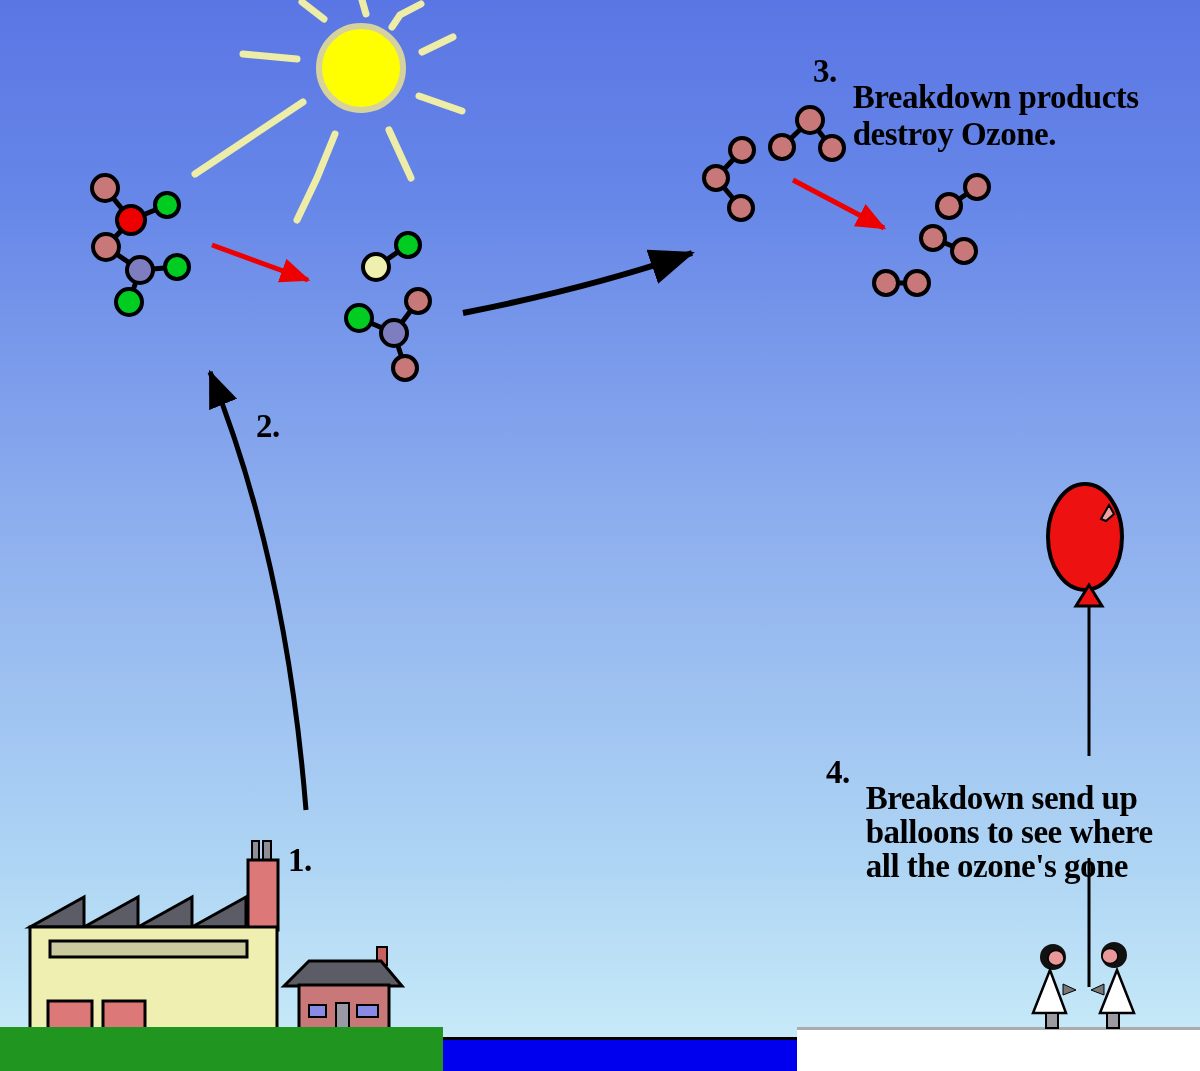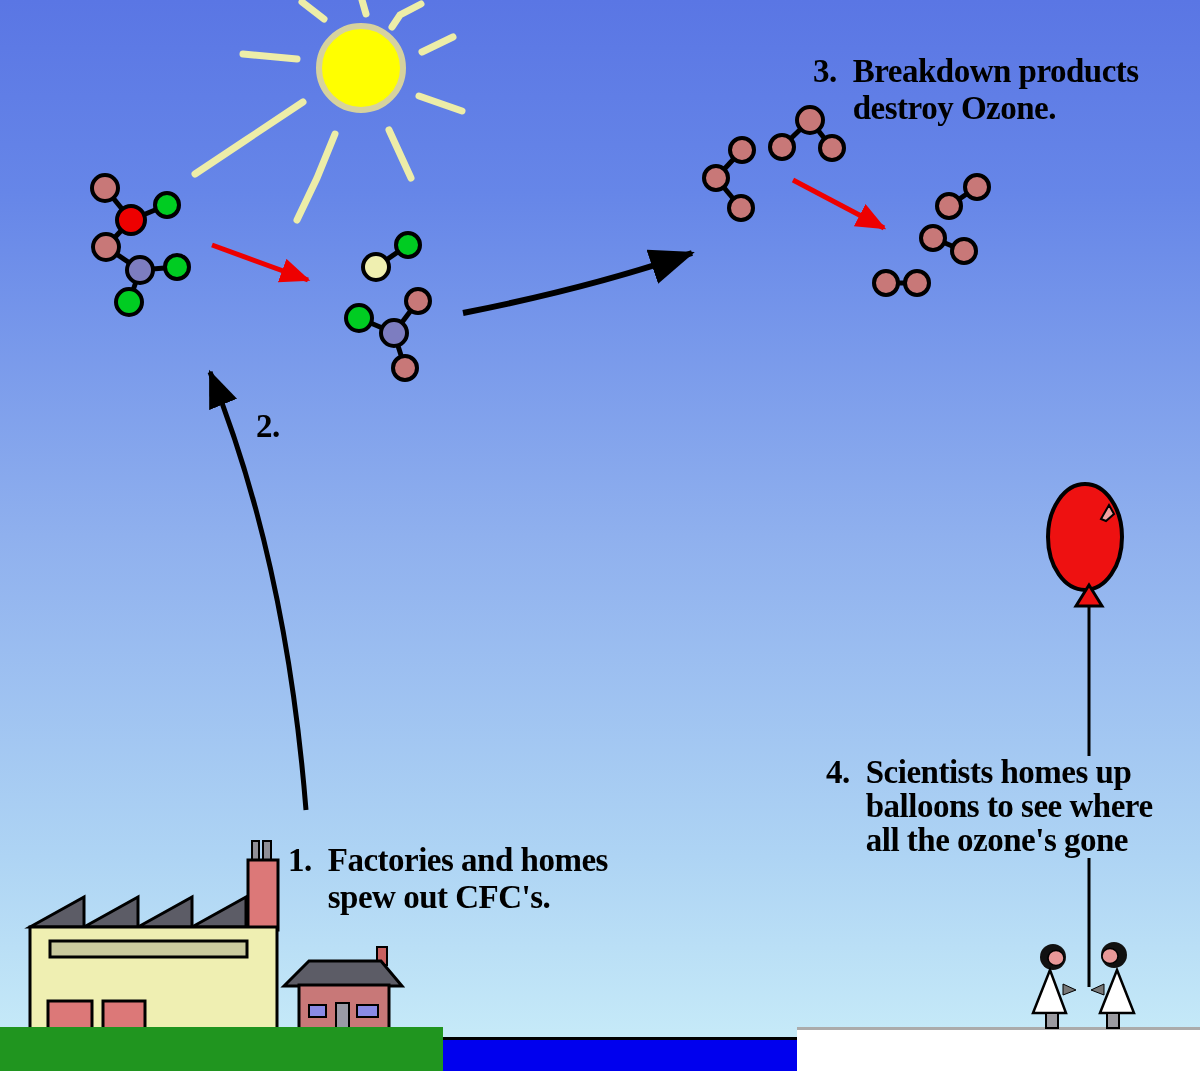--- a/index.html
+++ b/index.html
@@ -17,21 +17,21 @@
     display:flex;
     align-items:flex-start;
     color:#000;
     font-weight:bold;
     font-size:33px;
     line-height:37px;
     letter-spacing:-0.5px;
     white-space:nowrap;
   }
   .caption .num{margin-right:16px;}
-  .caption .txt{white-space:pre-line;}
+  .caption .txt{white-space:pre-line;margin-top:26px;}
   .caption.tight{line-height:34px;}
 </style>
 </head>
 <body>
 
 <div class="stage">
 
   <svg class="scene-svg" width="1200" height="1071" viewBox="0 0 1200 1071">
     <defs>
       <marker id="head-black" markerWidth="8" markerHeight="7" refX="7" refY="3" orient="auto">
@@ -171,31 +171,29 @@
       <circle cx="1114" cy="955" r="13" fill="#111"></circle>
       <ellipse cx="1110" cy="956" rx="8" ry="7.5" fill="#e89898" stroke="#000" stroke-width="1.5"></ellipse>
       <polygon points="1117,970 1100,1013 1134,1013" fill="#ffffff" stroke="#000" stroke-width="2.5"></polygon>
       <polygon points="1104,984 1091,990 1104,995" fill="#777777" stroke="#000" stroke-width="1"></polygon>
       <rect x="1107" y="1013" width="12" height="15" fill="#9a9aa0" stroke="#000" stroke-width="2"></rect>
     </g>
   </svg>
 
   <div class="caption" style="left:288px; top:842px;">
     <span class="num">1.</span>
-    <span class="txt">Factories and homes
-spew out CFC's.</span>
   </div>
   <div class="caption" style="left:256px; top:408px;">
     <span class="num">2.</span>
   </div>
   <div class="caption" style="left:813px; top:53px;">
     <span class="num">3.</span>
     <span class="txt">Breakdown products
 destroy Ozone.</span>
   </div>
   <div class="caption tight" style="left:826px; top:755px;">
     <span class="num">4.</span>
-    <span class="txt">Scientists homes up
+    <span class="txt">Breakdown send up
 balloons to see where
 all the ozone's gone</span>
   </div>
 
 </div>
 
 </body></html>

